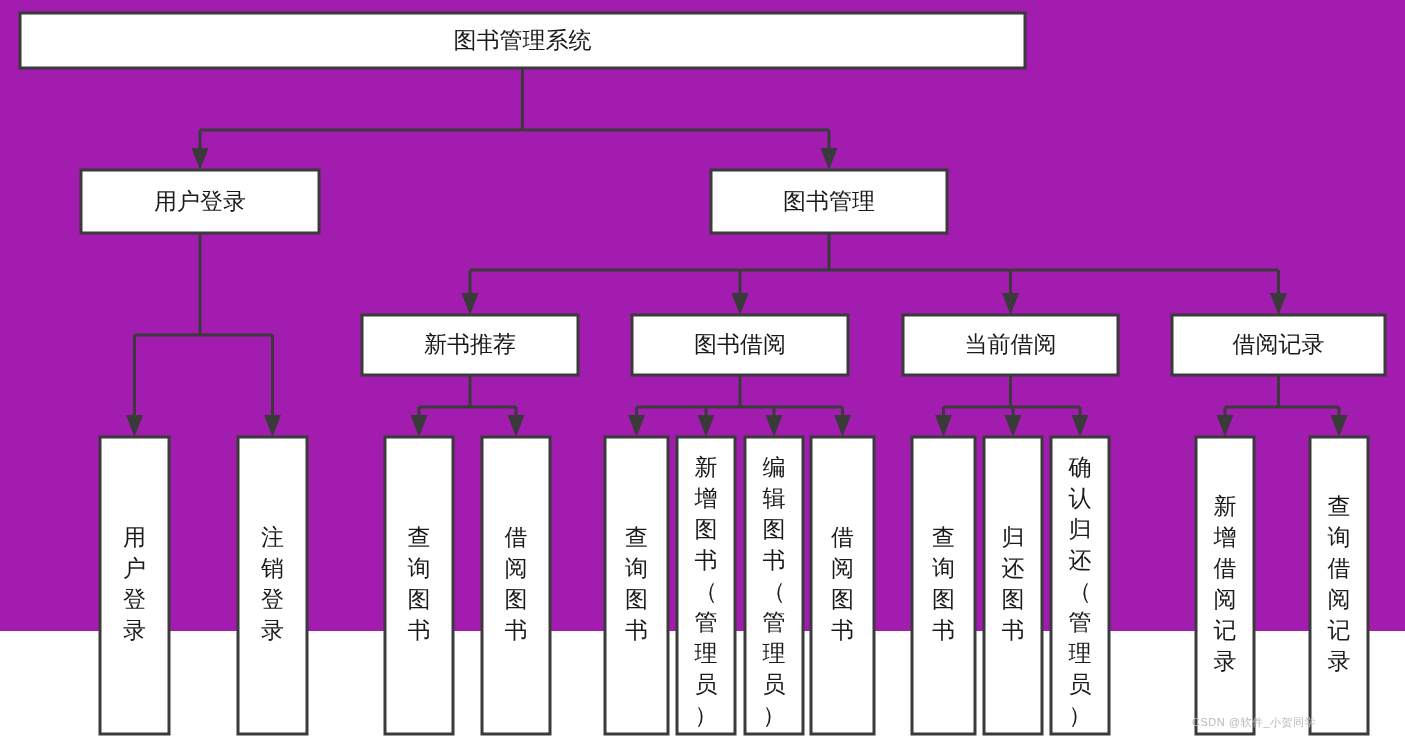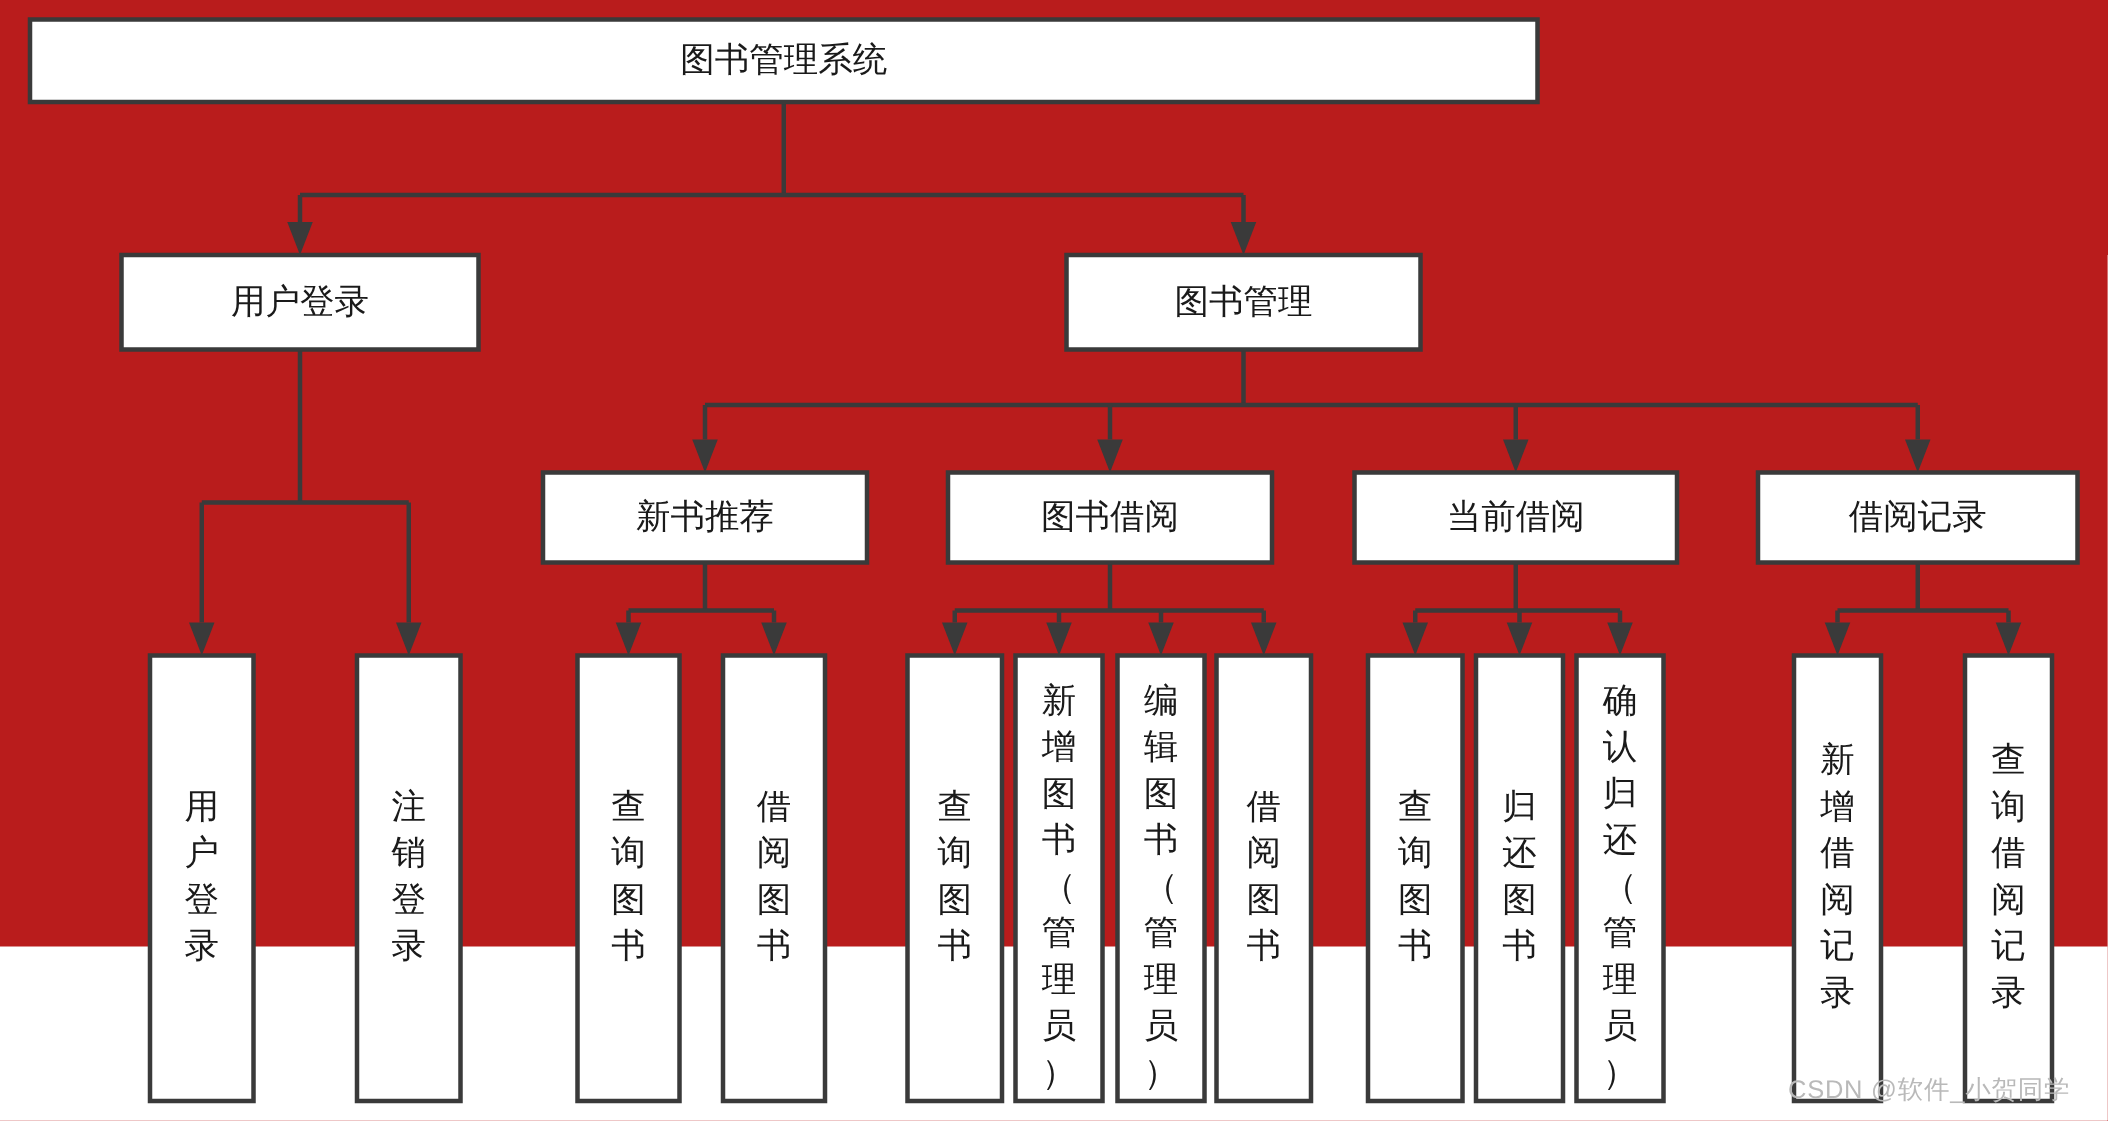--- a/index.html
+++ b/index.html
@@ -11,21 +11,21 @@
   body {
     width: 1405px;
     height: 747px;
     overflow: hidden;
     font-family: "Liberation Sans", "DejaVu Sans", sans-serif;
   }
   #diagram-root {
     position: relative;
     width: 1405px;
     height: 631px;
-    background: #b91c1c;
+    background: #a21caf;
   }
   svg#tree-svg {
     position: absolute;
     top: 0;
     left: 0;
     width: 1405px;
     height: 747px;
     display: block;
   }
   .node-box {
@@ -55,21 +55,21 @@
     font-family: "Liberation Sans", "DejaVu Sans", sans-serif;
     font-size: 23px;
     fill: #1a1a1a;
     text-anchor: middle;
     dominant-baseline: middle;
     white-space: pre;
   }
   .watermark-text {
     position: absolute;
     font-family: "Liberation Sans", "DejaVu Sans", sans-serif;
-    font-size: 17px;
+    font-size: 11px;
     color: #b9b9b9;
     letter-spacing: 0.5px;
     white-space: nowrap;
     user-select: none;
   }
 </style>
 </head>
 <body>
 
 <div id="diagram-root">

